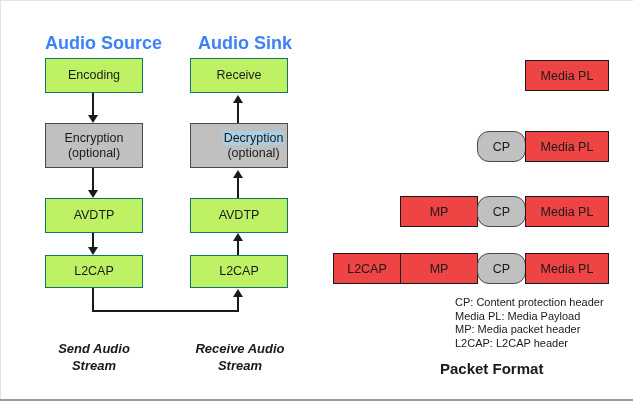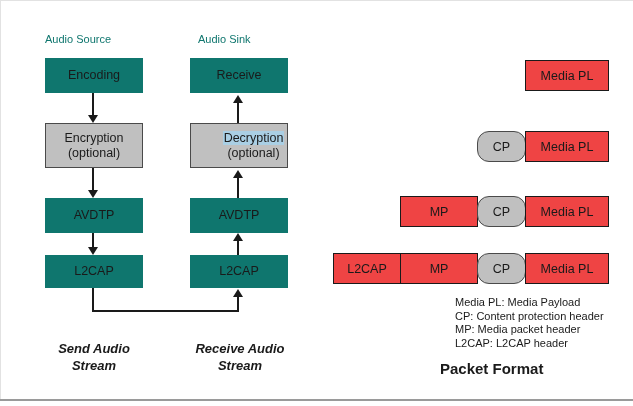--- a/index.html
+++ b/index.html
@@ -42,21 +42,21 @@
     left: 0; top: 401px;
     width: 633px; height: 5px;
     background: #ffffff;
   }
 
   
   .box {
     position: absolute;
     box-sizing: border-box;
     border: 1px solid #0f766e;
-    background: #0f766e;
+    background: #bef264;
     color: #1a1a1a;
     display: flex;
     flex-direction: column;
     align-items: center;
     justify-content: center;
     font-size: 12.5px;
     line-height: 15px;
     text-align: center;
     white-space: nowrap;
   }
@@ -66,23 +66,24 @@
   }
   .box .l2 { display: block; }
   .sel {
     background: #aacfe4;
     padding: 0 1px;
   }
 
   
   .col-title {
     position: absolute;
-    font-size: 11px;
-    color: #0f766e;
-    white-space: nowrap;
+    font-size: 18px;
+    color: #3b82f6;
+    white-space: nowrap;
+    font-weight: bold;
   }
   .stream-label {
     position: absolute;
     font-size: 13px;
     font-style: italic;
     font-weight: bold;
     color: #1a1a1a;
     text-align: center;
     line-height: 17px;
     white-space: nowrap;
@@ -256,22 +257,22 @@
   </div>
 
   <div class="pkt-row" style="left:333px; top:253px;">
     <div class="pkt-cell" style="width:68px;">L2CAP</div>
     <div class="pkt-cell" style="width:78px;">MP</div>
     <div class="pkt-cell shaded" style="width:49px;">CP</div>
     <div class="pkt-cell" style="width:84px;">Media PL</div>
   </div>
 
   <div class="legend" style="left:455px; top:296px;">
+    <div>CP: Content protection header</div>
     <div>Media PL: Media Payload</div>
-    <div>CP: Content protection header</div>
     <div>MP: Media packet header</div>
     <div>L2CAP: L2CAP header</div>
   </div>
 
   <div class="packet-title" style="left:440px; top:360px;font-weight:bold;">Packet Format</div>
 
 
   <div class="frame-bottom"></div>
   <div class="frame-bottom-fill"></div>
 </div>

